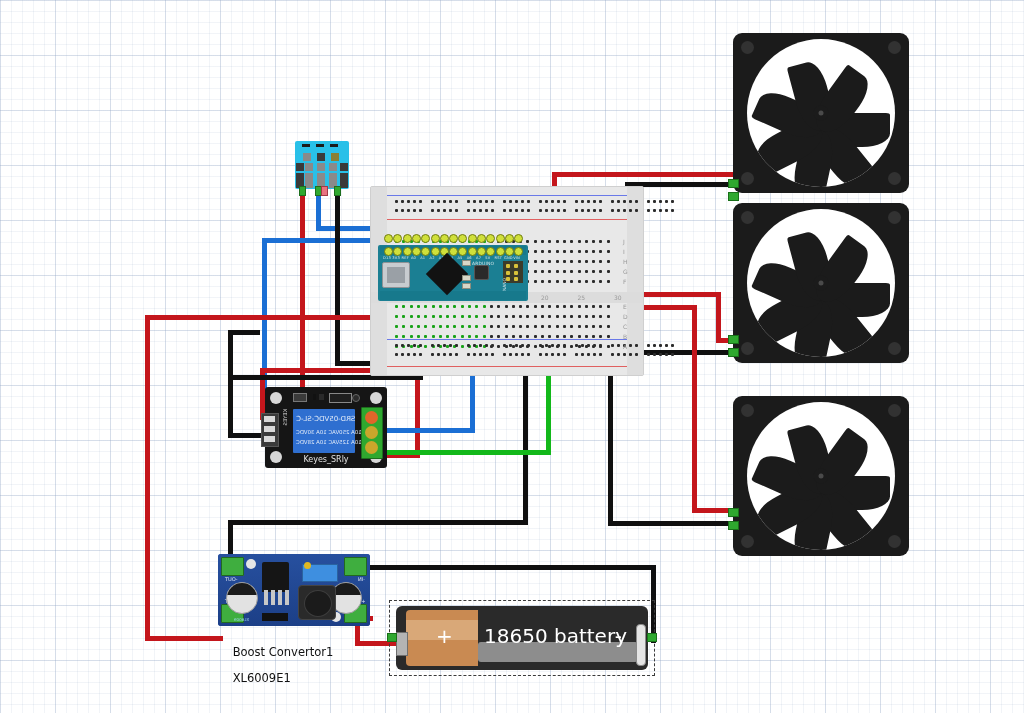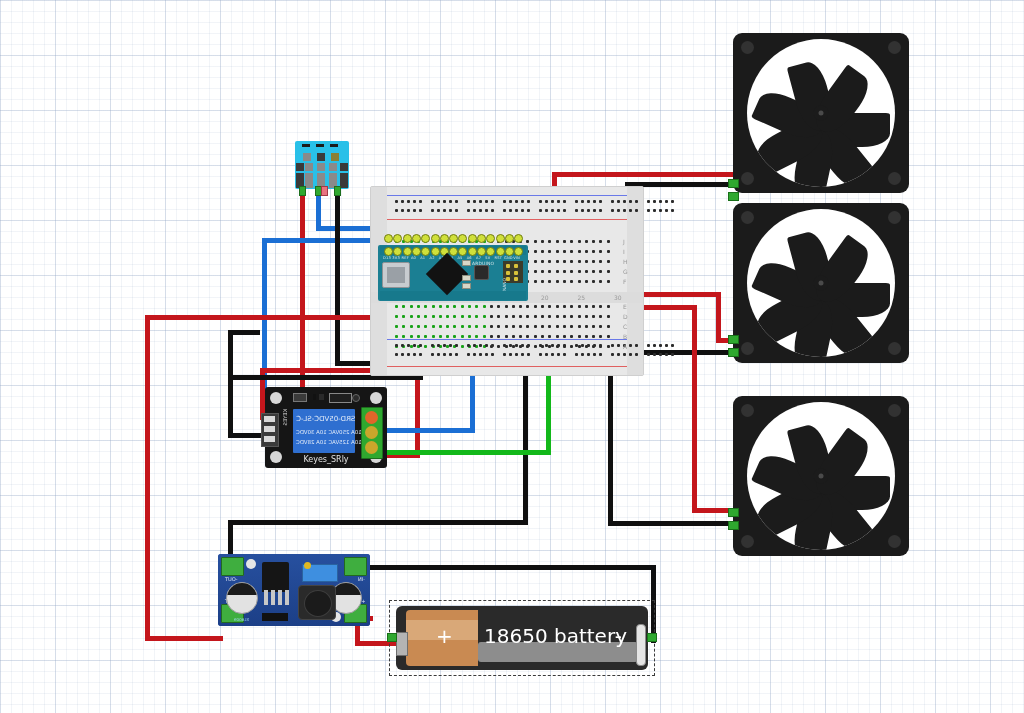--- a/index.html
+++ b/index.html
@@ -921,20 +921,24 @@
     <div class="leg" style="left:67px;top:36px"></div>
     <div class="pot"></div>
     <div class="potd"></div>
     <div class="ind">
         <i></i>
       </div>
     <div class="res"></div>
     <div class="mk">XL6009</div>
   </div>
 
+  <div class="cap" style="left:218px;top:633px;">
+    <span>Boost Convertor1</span><br>
+    <span>XL6009E1</span>
+  </div>
 
   <div id="batt">
     <div class="dash"></div>
     <div class="body">
       <div class="orange">
           <i></i>
         </div>
       <div class="grey"></div>
       <div class="lab" style="left:40px;top:18px;">+</div>
       <div class="lab" style="left:88px;top:18px;">18650 battery</div>

